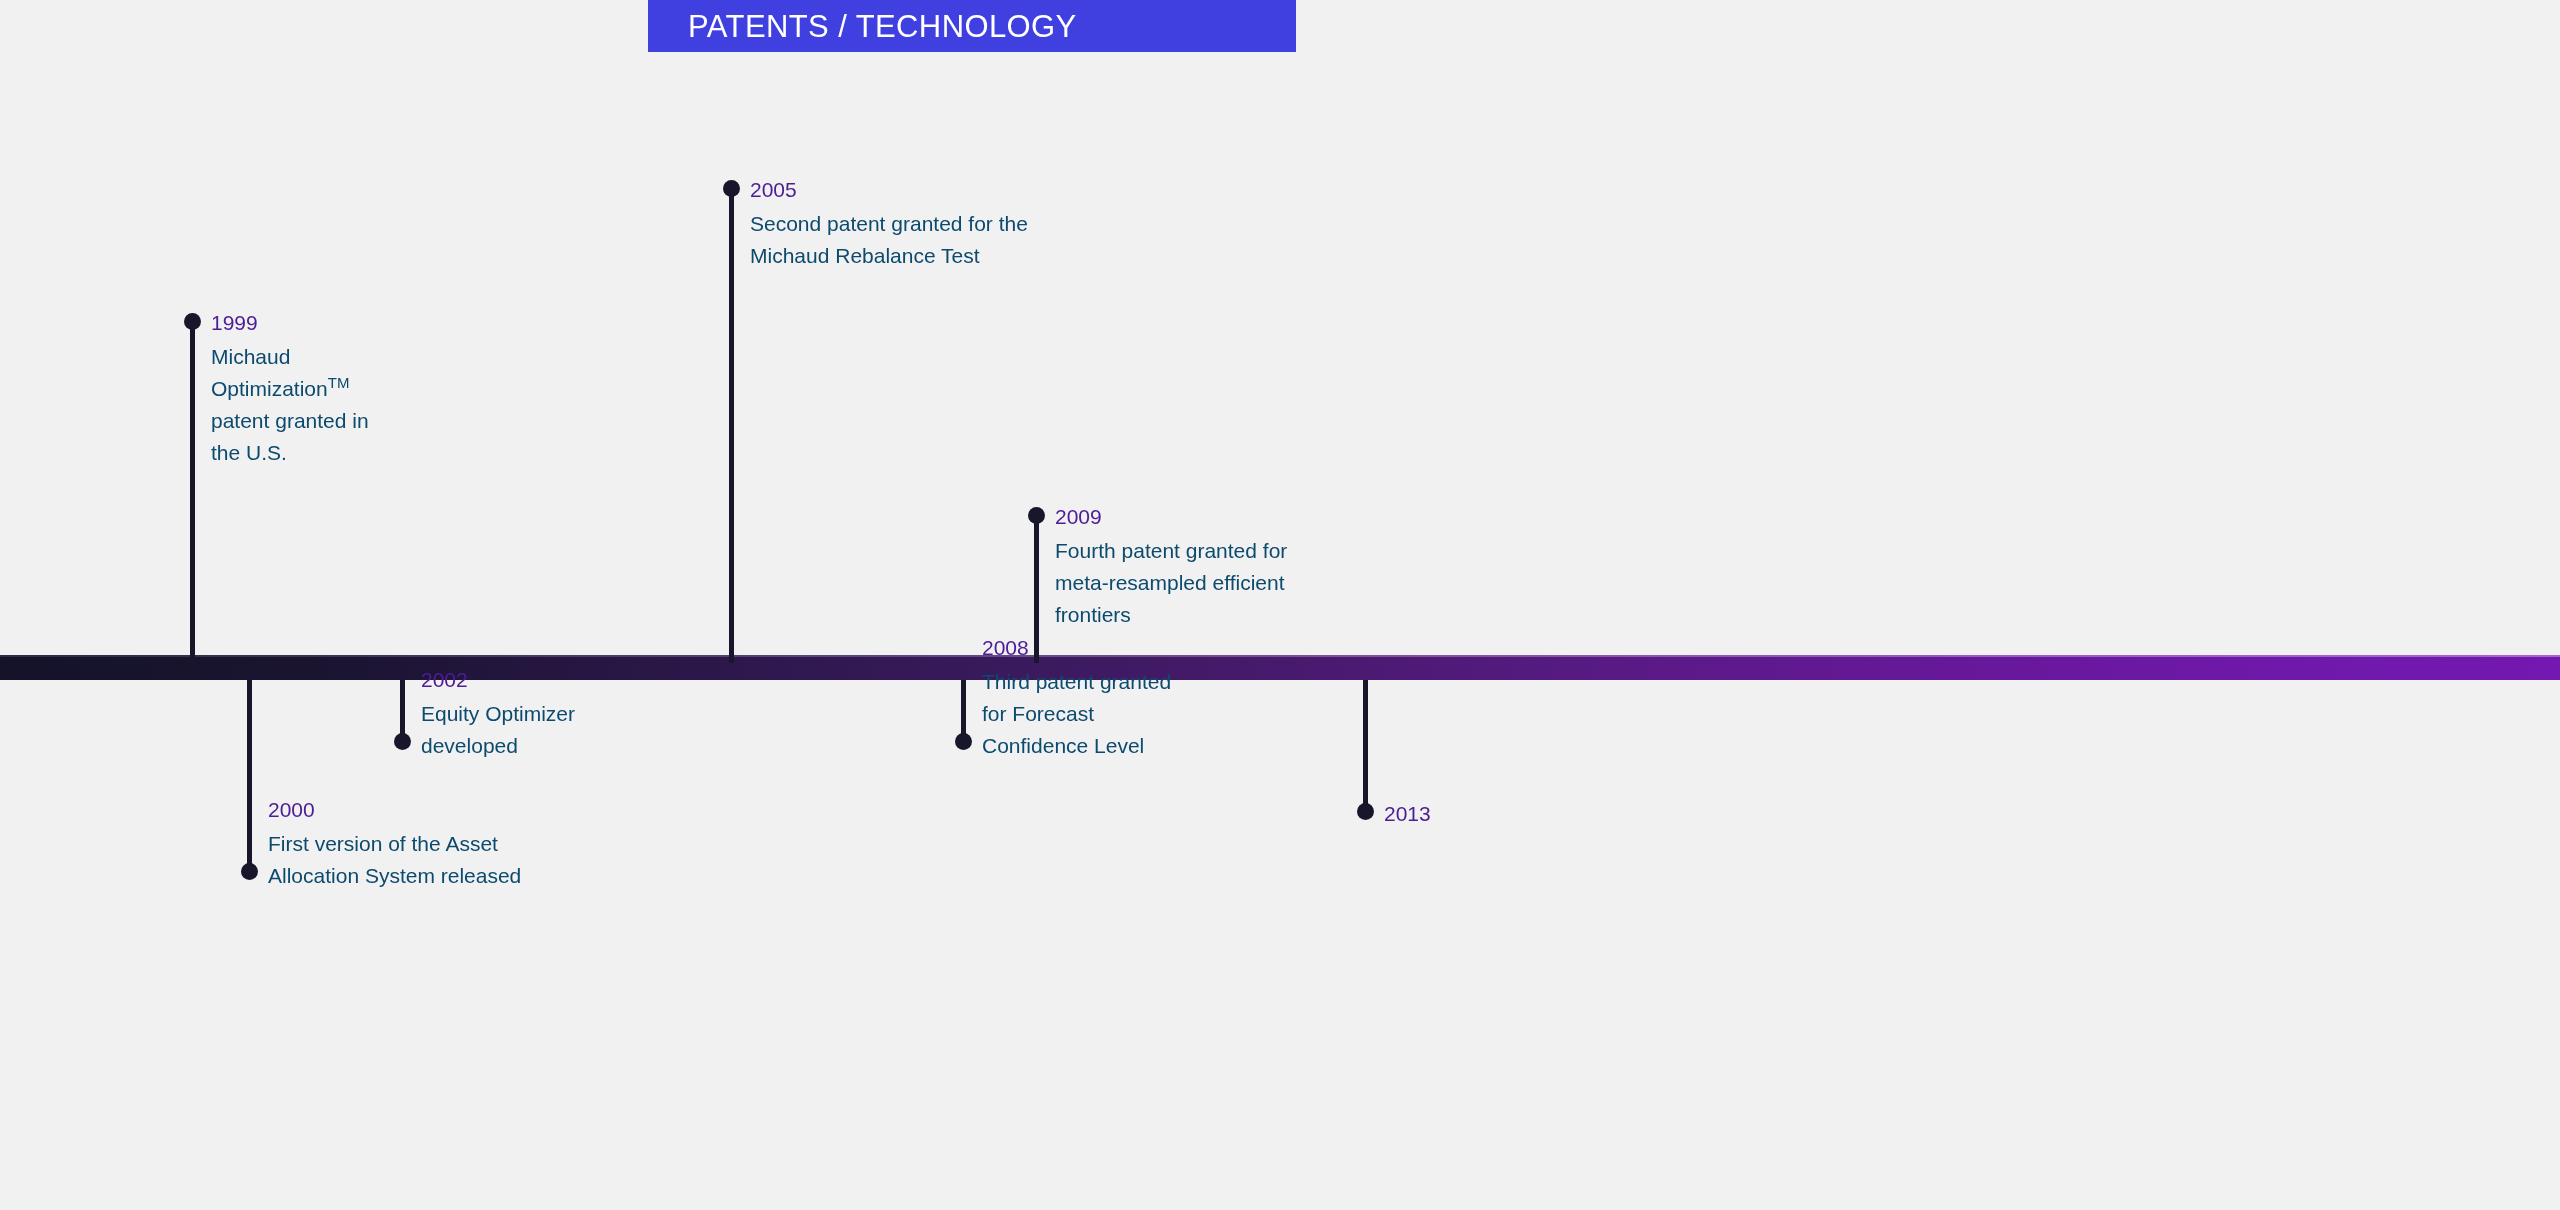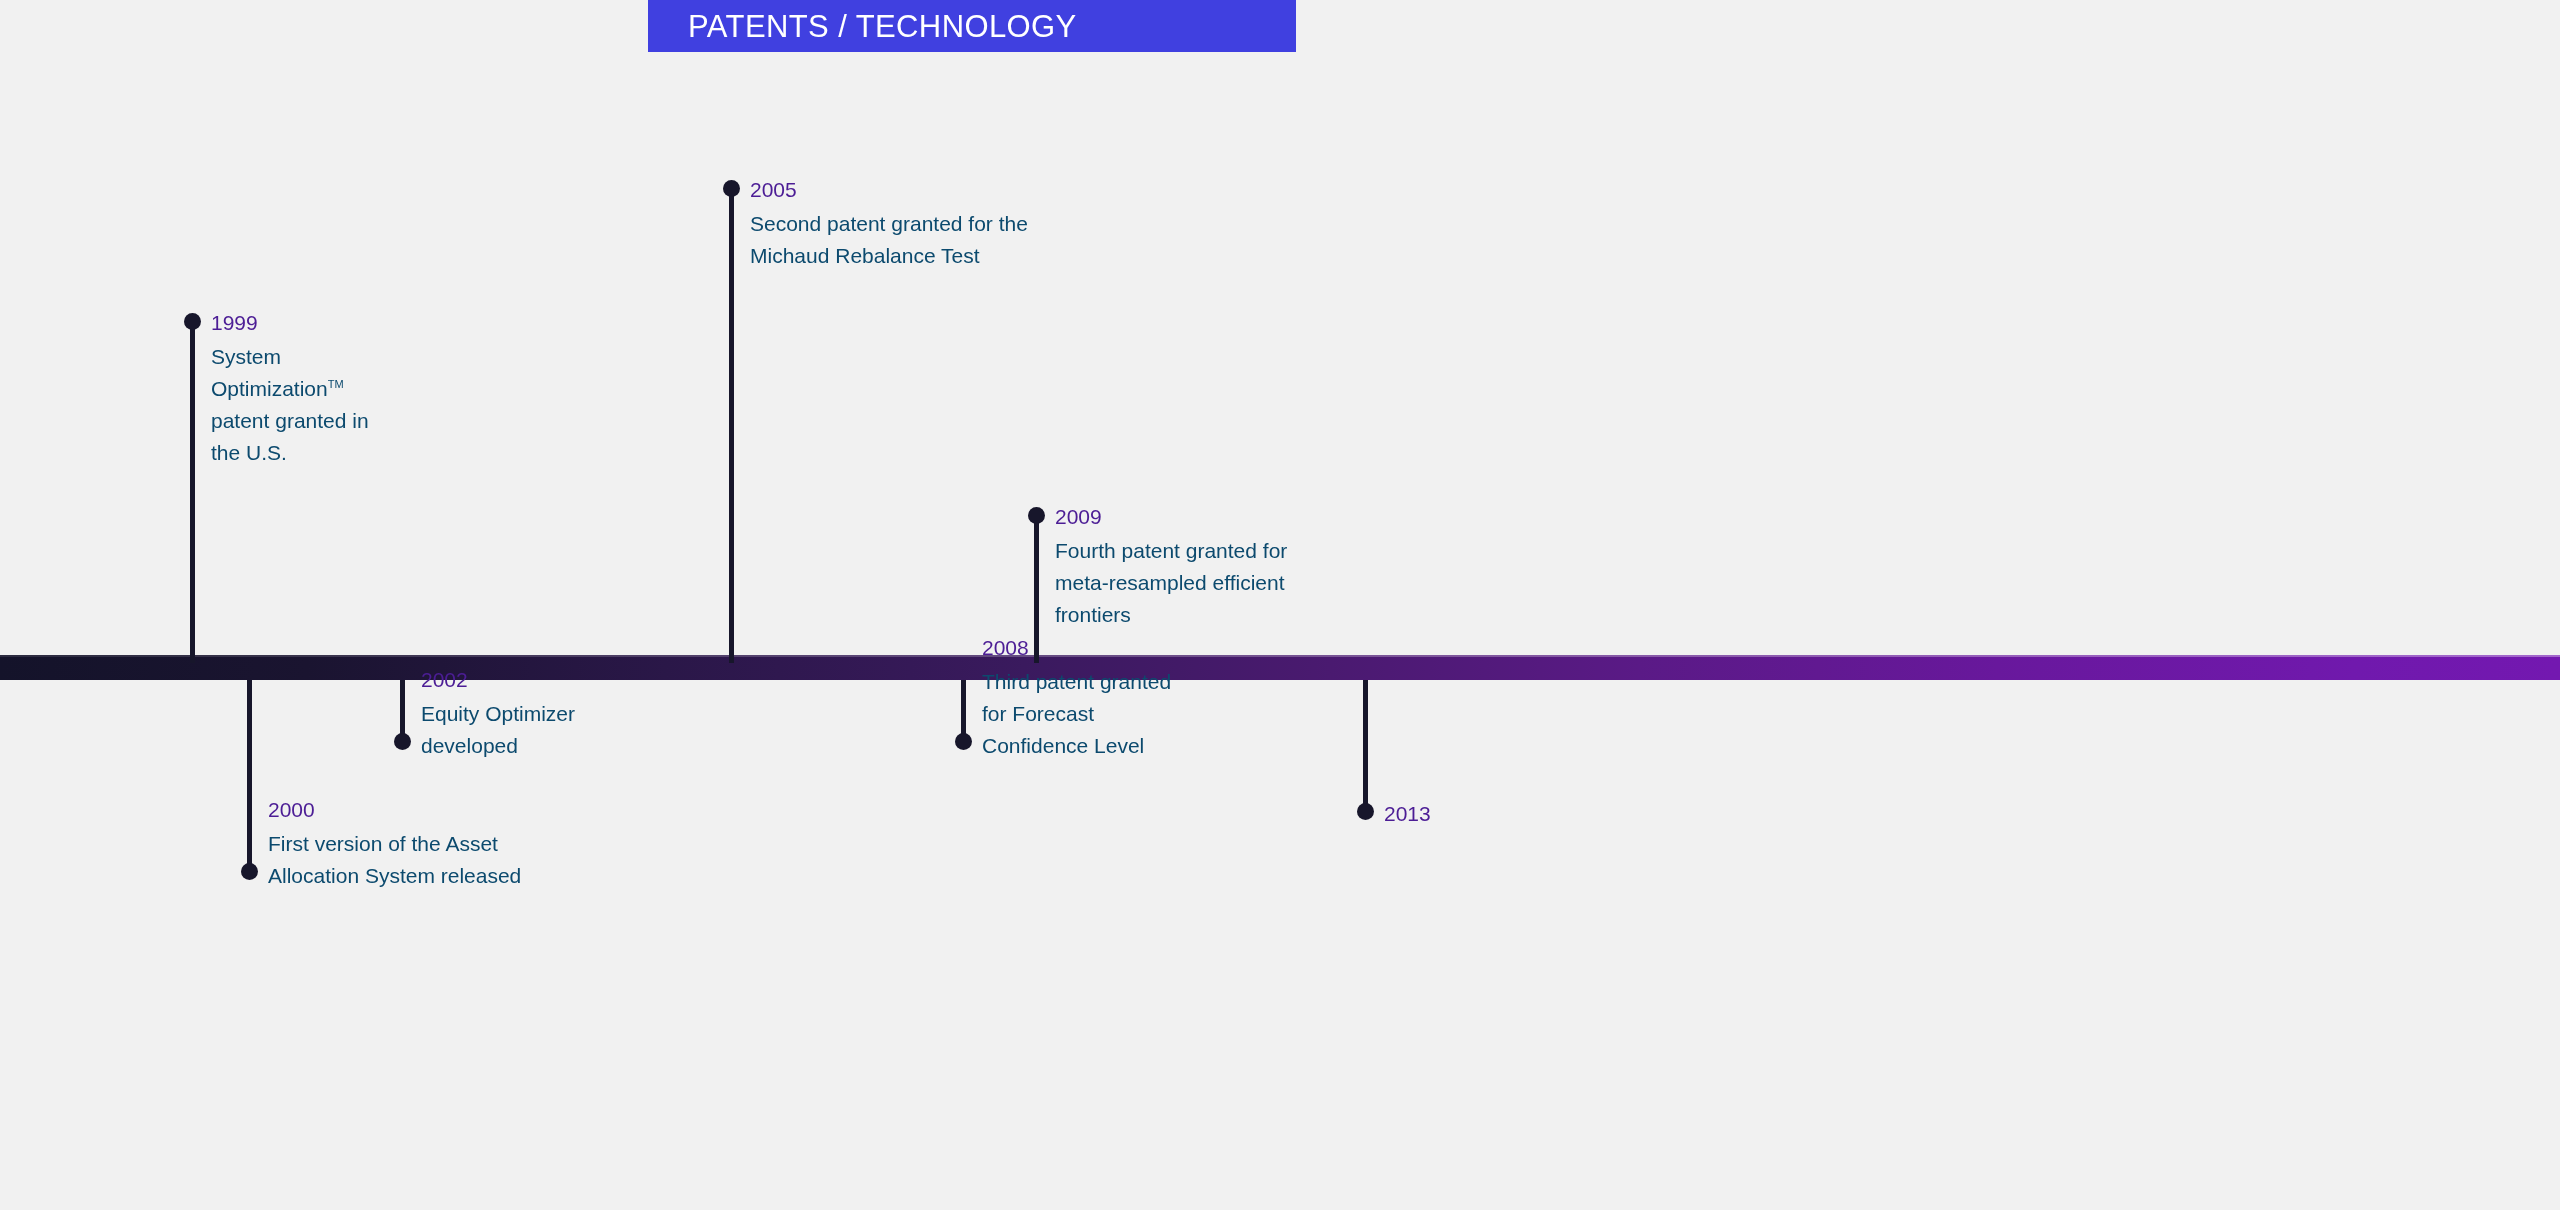--- a/index.html
+++ b/index.html
@@ -99,21 +99,21 @@
     line-height: 26px;
     margin-bottom: 5px;
   }
   .event .desc {
     color: #0c4a6e;
     font-size: 21px;
     font-weight: 400;
     line-height: 32px;
   }
   .event .desc sup {
-    font-size: 11px;
+    font-size: 15px;
     vertical-align: super;
     line-height: 0;
   }
 
   
   .event.above .dot  { top: 0; }
   .event.above .stem { top: 8px; }
   .event.above .content { top: -3px; }
 
   
@@ -132,21 +132,21 @@
   <div class="rail-sheen"></div>
 </div>
 
 <div id="events-layer">
     <div class="event above" style="left: 190px; top: 313px; height: 350px;">
       <div class="stem" style="height: 342px;"></div>
       <div class="dot"></div>
       <div class="content">
         <div class="year">1999</div>
         <div class="desc">
-          <div>System</div>
+          <div>Michaud</div>
           <div><span>Optimization</span><sup>TM</sup></div>
           <div>patent granted in</div>
           <div>the U.S.</div>
         </div>
       </div>
     </div>
     <div class="event below" style="left: 247px; top: 680px; height: 192px;">
       <div class="stem" style="height: 192px;"></div>
       <div class="dot"></div>
       <div class="content">

